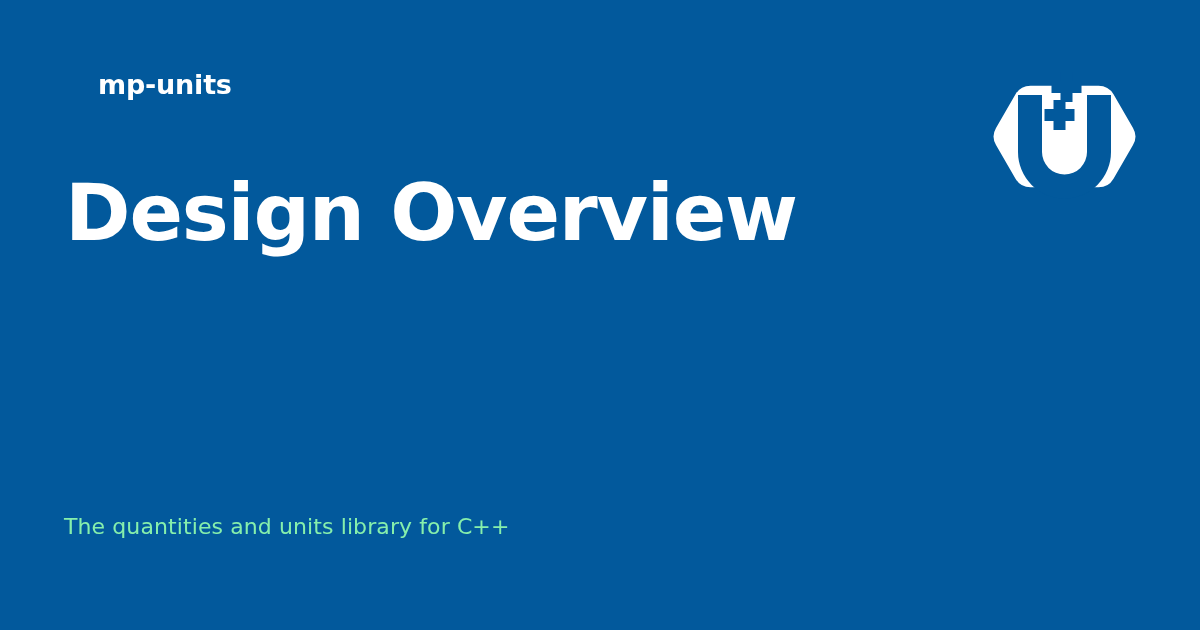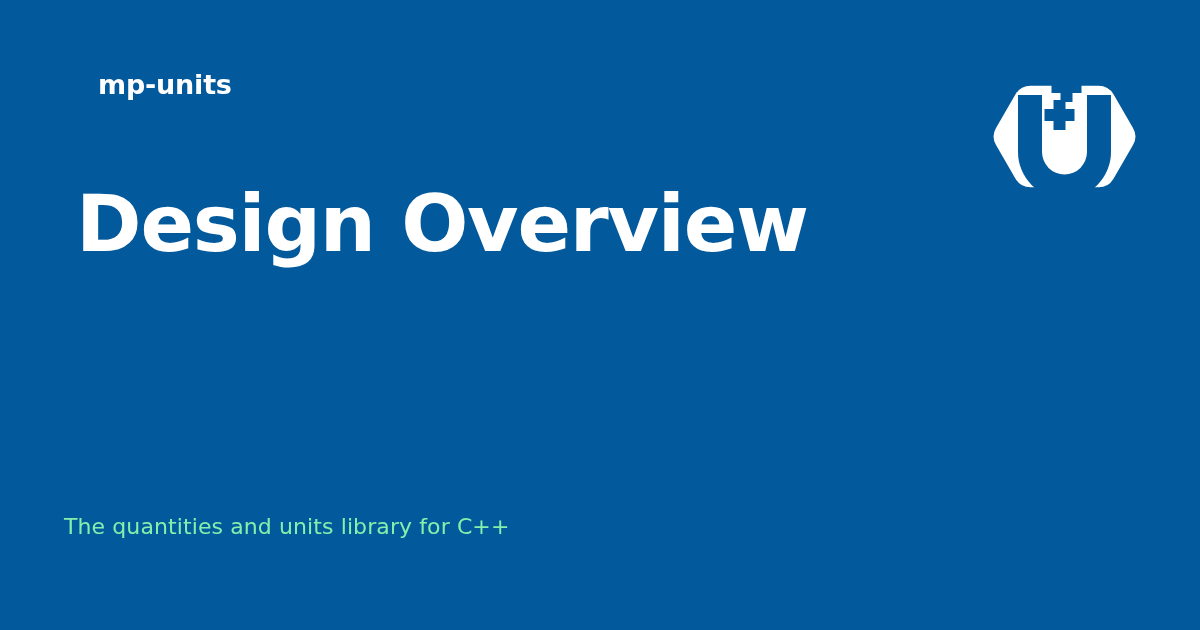--- a/index.html
+++ b/index.html
@@ -40,21 +40,21 @@
   .page-title {
     position: absolute;
     left: 64px;
     top: 166px;
     font-size: 79px;
     font-weight: 700;
     color: #ffffff;
     letter-spacing: -1.2px;
     line-height: 92px;
     white-space: nowrap;
-    margin: 12px;
+    margin: 1px;
   }
 
   
   .page-subtitle {
     position: absolute;
     left: 64px;
     top: 512px;
     font-size: 22px;
     font-weight: 400;
     color: #86efac;

